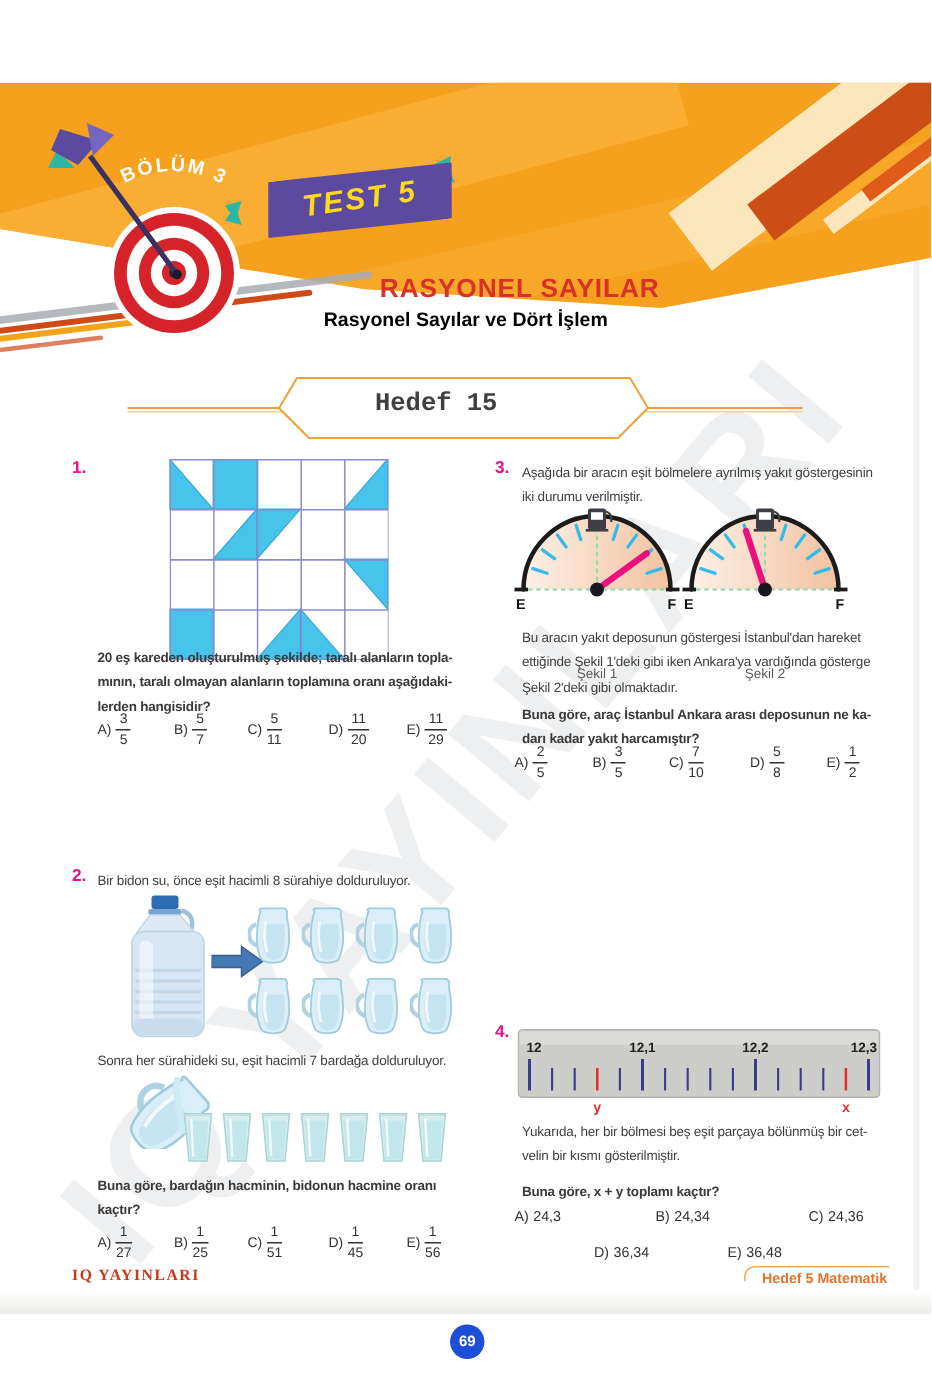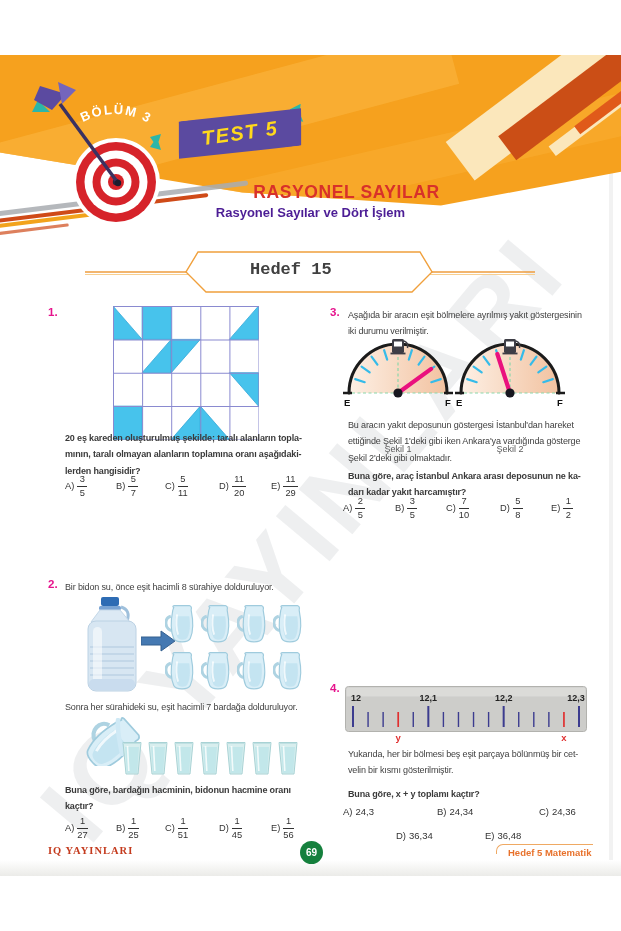--- a/index.html
+++ b/index.html
@@ -5,21 +5,21 @@
   html,body{margin:0;padding:0;background:#fff;}
   #page{position:relative;width:621px;height:931px;background:#fff;overflow:hidden;
         font-family:"Liberation Sans",sans-serif;}
   
   #band{position:absolute;left:0;top:55px;width:621px;height:160px;background:#f6a11e;
         clip-path:polygon(0 0,100% 0,100% 73%,71% 94%,39% 86%,0 61%);}
   .streak{position:absolute;}
   #hedef-title{position:absolute;left:0;top:182px;width:621px;text-align:center;
         color:#d8312a;font-weight:bold;font-size:17.5px;letter-spacing:.6px;margin-left:36px;}
   #hedef-sub{position:absolute;left:0;top:205px;width:621px;text-align:center;
-        color:#4c1d95;font-weight:600;font-size:13px;}
+        color:#000000;font-weight:600;font-size:13px;}
   #test-banner{position:absolute;left:176px;top:113px;width:128px;height:41px;background:#5b4aa0;
         transform:rotate(-8deg);clip-path:polygon(4% 0,100% 10%,96% 100%,0 90%);
         display:flex;align-items:center;justify-content:center;z-index:4;}
   #test-banner span{color:#ffd91c;font-weight:bold;font-style:italic;font-size:20px;letter-spacing:1.5px;}
   .chev{position:absolute;z-index:3;}
   
   #hedef15-text{position:absolute;left:250px;top:260px;width:121px;text-align:left;
         color:#404040;font-weight:bold;font-size:17px;z-index:5;font-family:Liberation Mono, monospace;}
   
   #wm{position:absolute;left:18px;top:788px;transform:rotate(-50deg);transform-origin:0 0;
@@ -32,22 +32,22 @@
   .opt{position:absolute;display:flex;align-items:center;gap:3px;font-size:9.3px;color:#333;z-index:2;}
   .frac{display:inline-flex;flex-direction:column;align-items:center;font-size:9.3px;line-height:1.15;}
   .fn{border-bottom:1px solid #333;padding:0 2.5px 1px;}
   .fd{padding-top:1px;}
   .optv{position:absolute;font-size:9.5px;color:#333;z-index:2;display:flex;gap:3px;}
   .fig{position:absolute;z-index:2;}
   .caption{position:absolute;z-index:2;font-size:9px;color:#5a5a5a;text-align:center;width:60px;margin-top:46px;}
   
   #pub{position:absolute;left:48px;top:845px;font-family:"Liberation Serif",serif;
        font-weight:bold;font-size:10.5px;letter-spacing:1px;color:#c43b1e;z-index:2;}
-  #pagenum{position:absolute;left:300px;top:841px;width:23px;height:23px;border-radius:50%;
-       background:#15803d;color:#fff;font-weight:bold;font-size:10px;display:flex;
+  #pagenum{position:absolute;left:300px;top:883px;width:23px;height:23px;border-radius:50%;
+       background:#1d4ed8;color:#fff;font-weight:bold;font-size:10px;display:flex;
        align-items:center;justify-content:center;z-index:2;}
   #edition{position:absolute;left:508px;top:847px;font-size:9.5px;color:#e8722c;font-weight:600;z-index:2;}
   #edition-line{position:absolute;left:496px;top:844px;width:96px;height:9px;
        border-top:1px solid #efa963;border-left:1px solid #efa963;border-top-left-radius:7px;z-index:2;}
   #bottom-shadow{position:absolute;left:0;top:860px;width:621px;height:16px;
        background:linear-gradient(#ffffff,#ebebe8);z-index:0;}
   #right-edge{position:absolute;right:8px;top:60px;width:4px;height:800px;background:rgba(0,0,0,.05);z-index:0;}
 </style>
 </head>
 <body>

